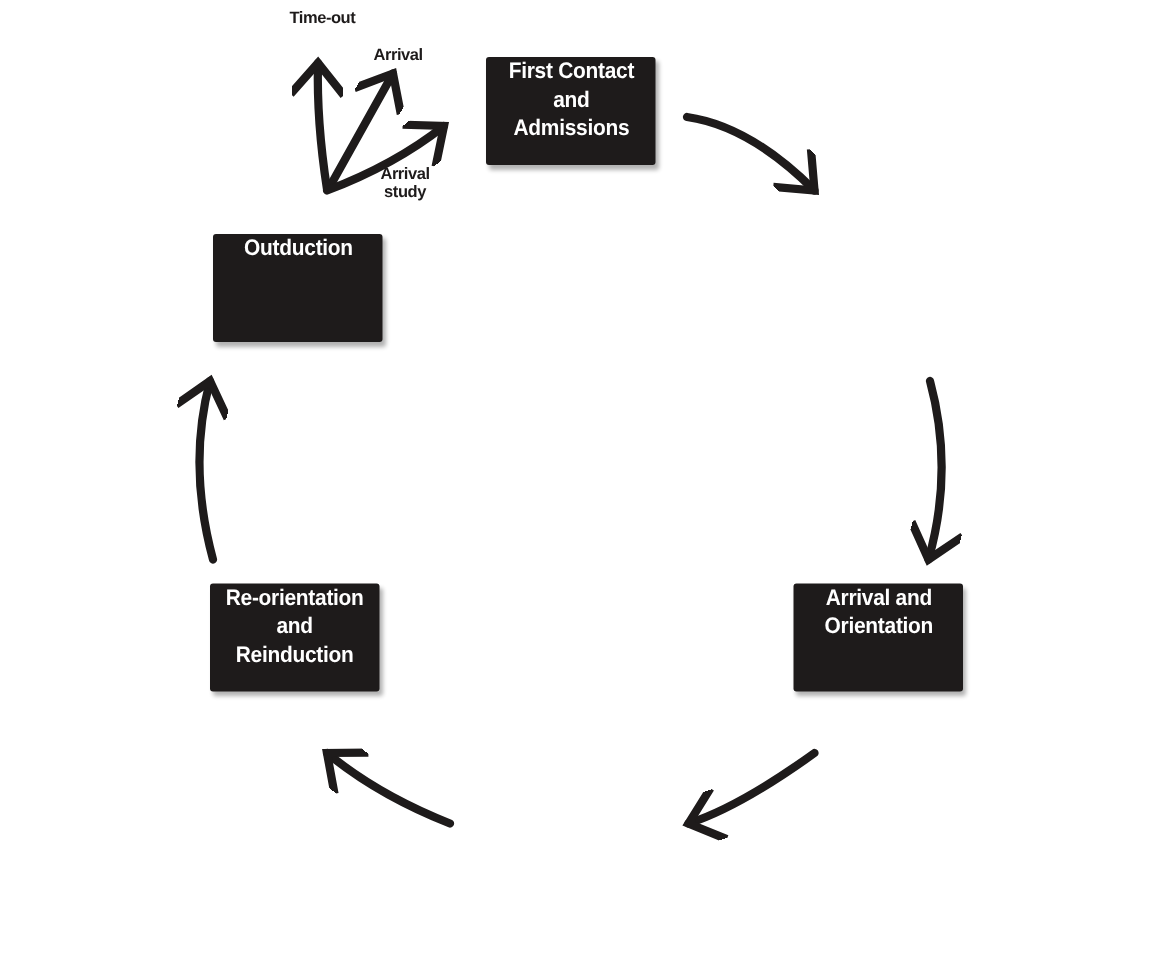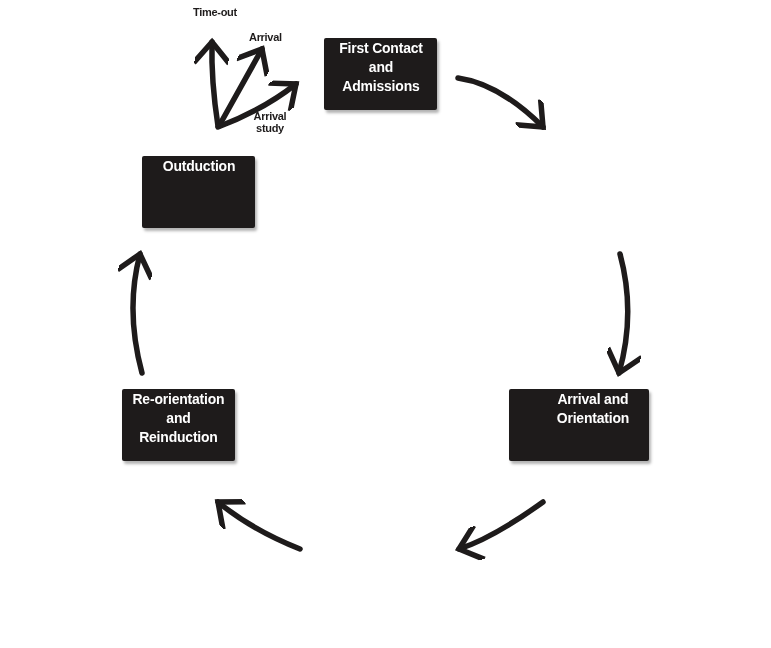--- a/index.html
+++ b/index.html
@@ -54,23 +54,23 @@
     letter-spacing: -0.3px;
     white-space: pre-line;
     text-align: center;
   }
   .exit-label.time-out { left: 193px; top: 6px; text-align: right; }
   .exit-label.career   { left: 249px; top: 31px; }
   .exit-label.further-study { left: 243px; top: 110px; width: 54px; }
 
   .node.first-contact   { left: 324px; top: 38px;  }
   .node.pre-arrival     { left: 527px; top: 155px; }
-  .node.arrival         { left: 509px; top: 389px; padding-left: 27px; }
+  .node.arrival         { left: 529px; top: 389px; }
   .node.introduction    { left: 324px; top: 505px; }
-  .node.reorientation   { left: 122px; top: 389px; }
+  .node.reorientation   { left: 140px; top: 389px; }
   .node.outduction      { left: 122px; top: 156px; margin-left: 20px; }
 </style>
 </head>
 <body>
 
 <div class="canvas">
 
   <svg class="arrows-layer" width="771" height="648" viewBox="0 0 771 648" xmlns="http://www.w3.org/2000/svg">
     <defs>
       <marker id="arrowhead" viewBox="0 0 34 34" refX="27" refY="17" markerWidth="34" markerHeight="34" markerUnits="userSpaceOnUse" orient="auto">

